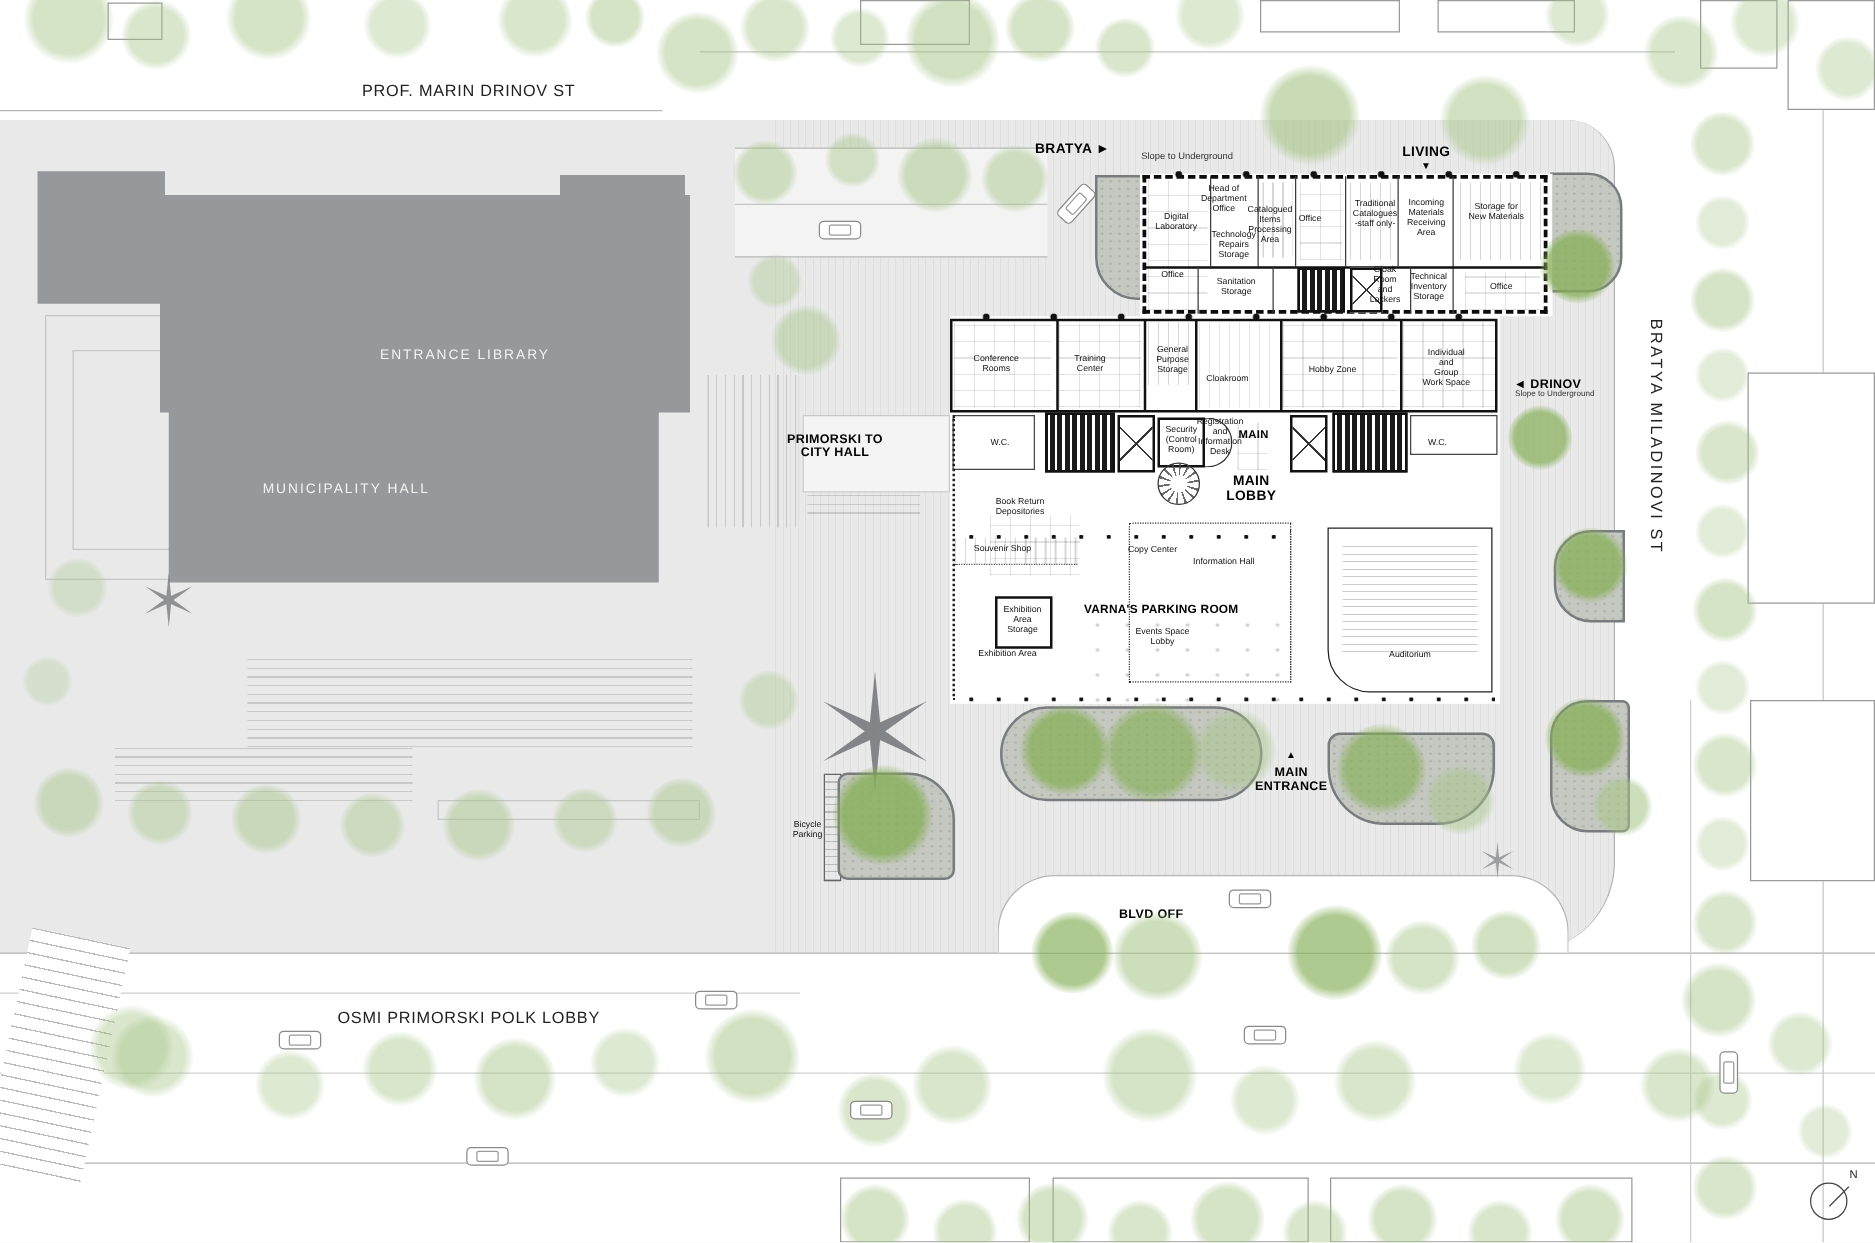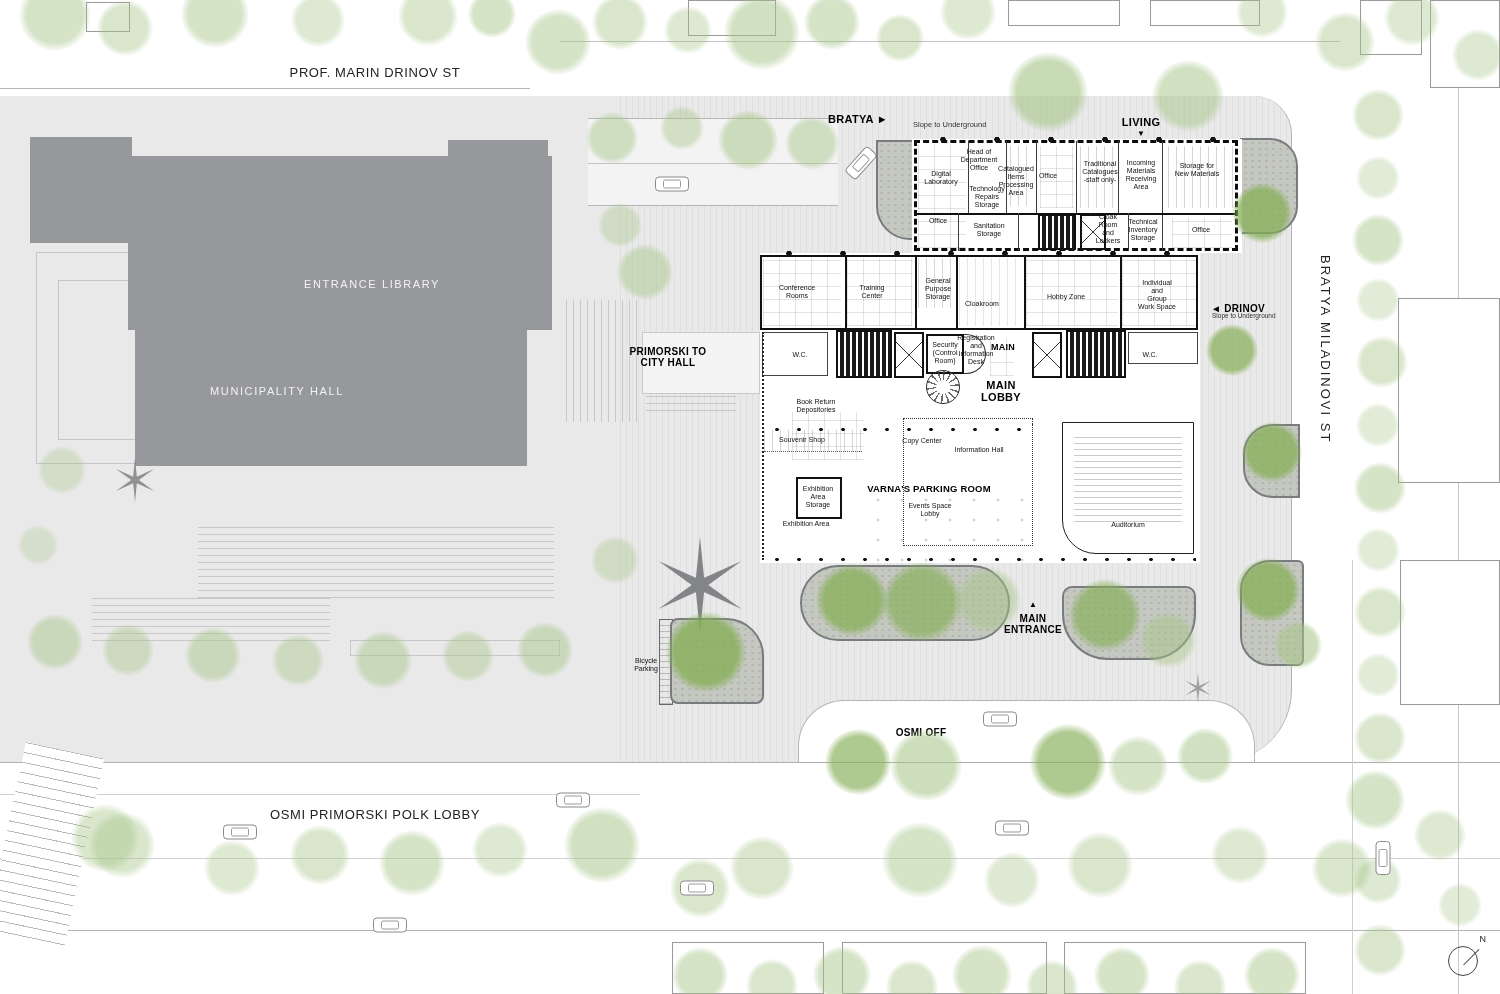--- a/index.html
+++ b/index.html
@@ -191,21 +191,21 @@
   <div class="note" style="left:913px;top:120px;">Slope to Underground</div>
   <div class="big" style="left:1141px;top:122px;">LIVING</div>
   <div class="big" style="left:1141px;top:133px;font-size:8px;">▼</div>
   <div class="big mid" style="left:1238px;top:308px;">◄ DRINOV</div>
   <div class="note" style="left:1212px;top:312px;font-size:6.5px;">Slope to Underground</div>
   <div class="big mid" style="left:668px;top:357px;">PRIMORSKI TO
 CITY HALL</div>
   <div class="big mid" style="left:1033px;top:624px;">MAIN
 ENTRANCE</div>
   <div class="big" style="left:1033px;top:604px;font-size:8px;">▲</div>
-  <div class="big mid" style="left:921px;top:732px;">OSMI OFF</div>
+  <div class="big mid" style="left:921px;top:732px;">BLVD OFF</div>
   <div class="lbl" style="left:646px;top:665px;width:40px;">Bicycle
 Parking</div>
   <div class="big" style="left:1001px;top:391px;">MAIN
 LOBBY</div>
   <div class="big" style="left:1003px;top:347px;font-size:9px;">MAIN</div>
   <div class="big" style="left:929px;top:488px;font-size:9.5px;letter-spacing:.2px;">VARNA'S PARKING ROOM</div>
 
   <div class="street" style="left:375px;top:72px;">PROF. MARIN DRINOV ST</div>
   <div class="street" style="left:375px;top:814px;">OSMI PRIMORSKI POLK LOBBY</div>
   <div class="vstreet" style="left:1318px;top:255px;">BRATYA MILADINOVI ST</div>

